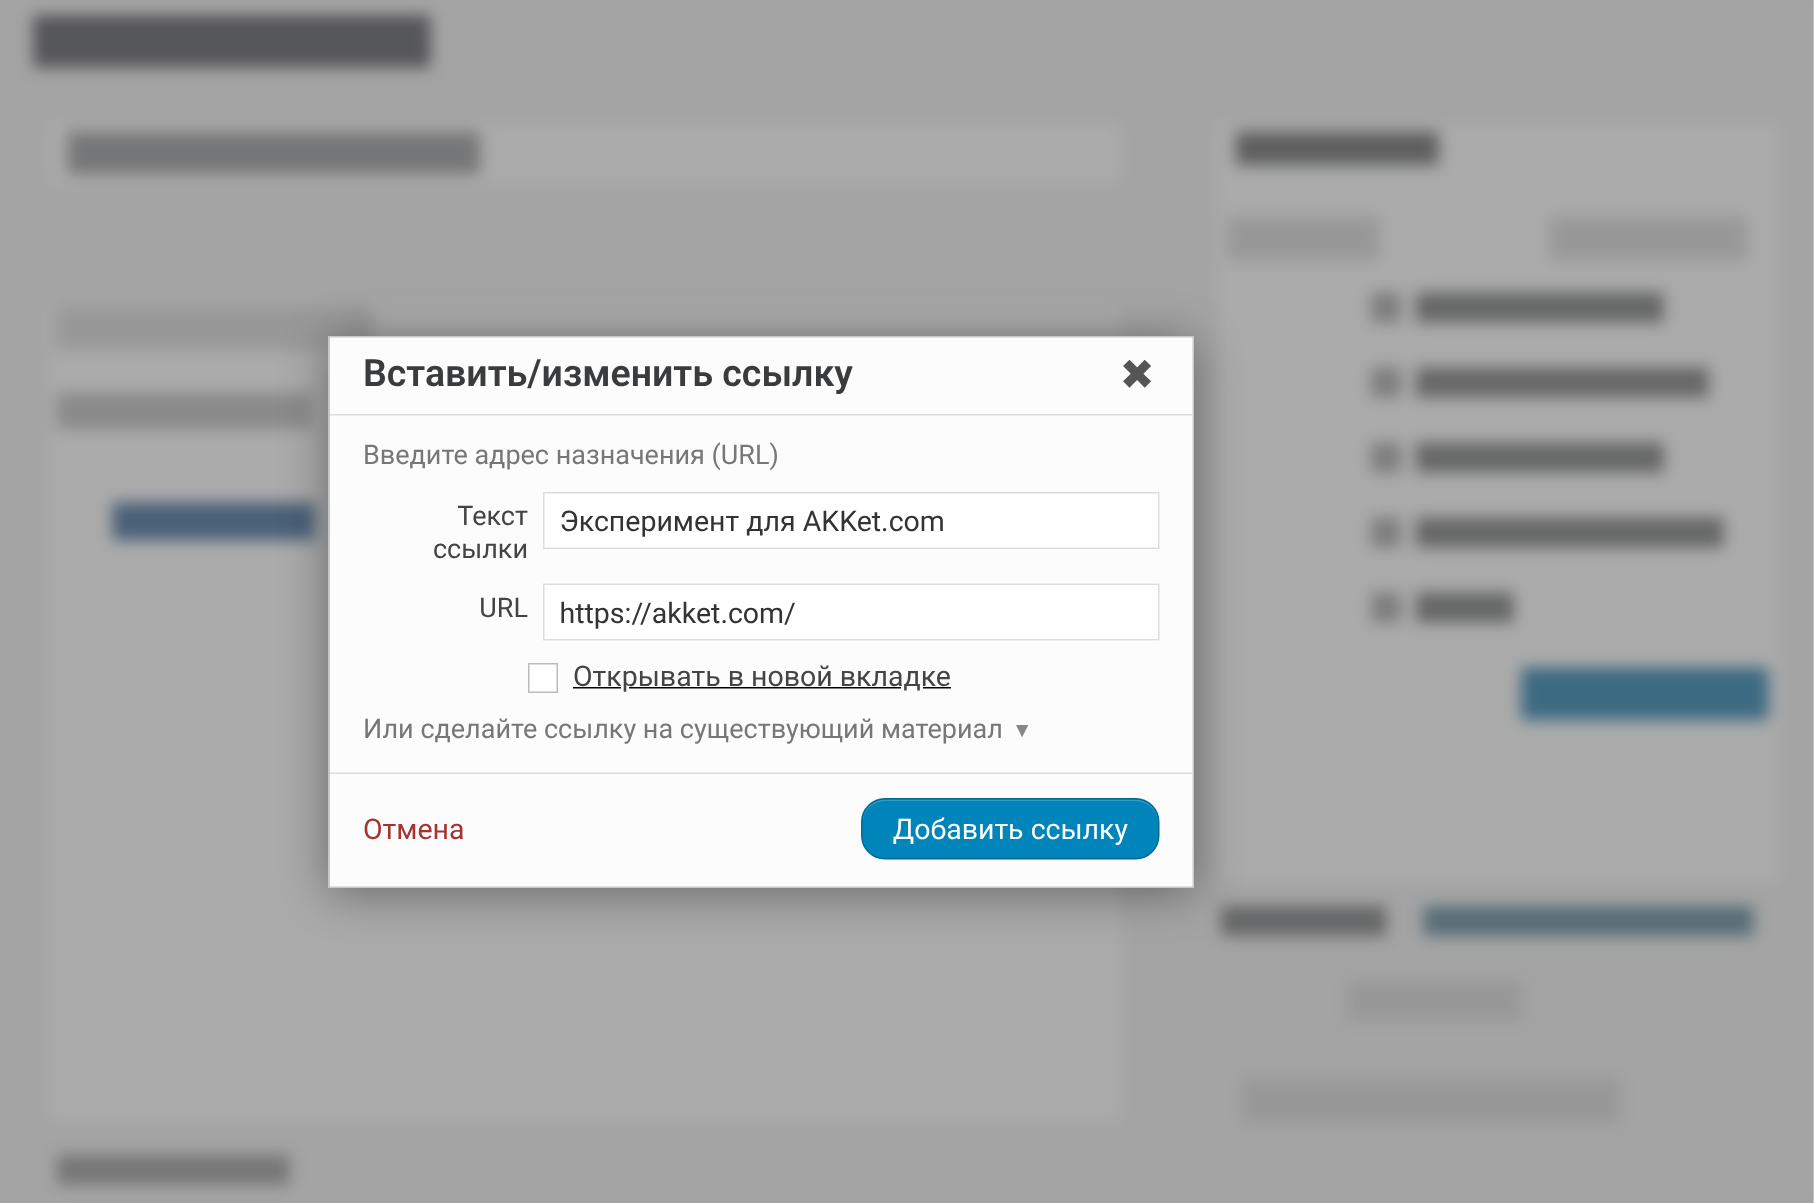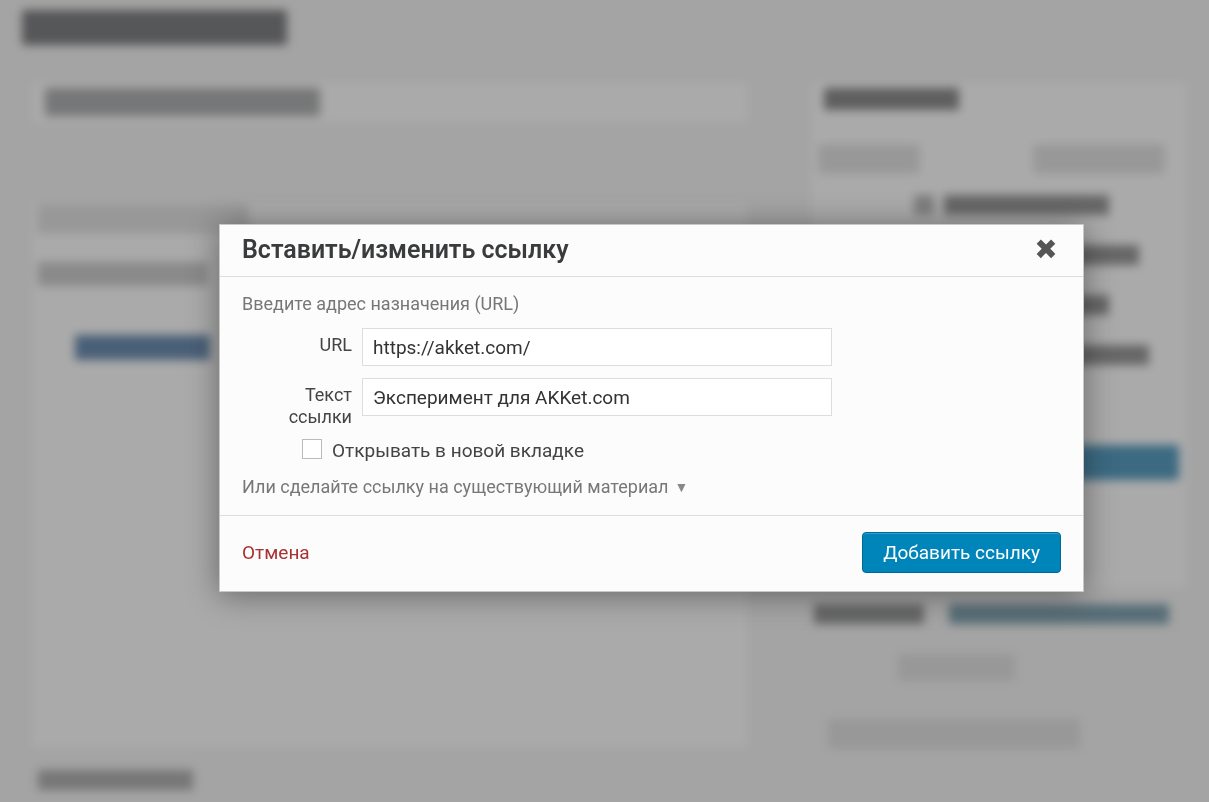--- a/index.html
+++ b/index.html
@@ -150,21 +150,21 @@
     }
     .overlay {
       position: absolute;
       inset: 0;
       background: rgba(100, 100, 100, 0.55);
     }
     .dialog {
       position: absolute;
       left: 219px;
       top: 224px;
-      width: 865px;
+      width: 577px;
       background: #fcfcfc;
       border: 1px solid #c8c8c8;
       box-shadow: 0 3px 30px rgba(0,0,0,0.4);
     }
     .dialog-header {
       display: flex;
       align-items: center;
       justify-content: space-between;
       padding: 10px 22px 12px 22px;
       border-bottom: 1px solid #ddd;
@@ -210,24 +210,25 @@
       height: 38px;
       padding: 4px 10px;
       font-size: 19px;
       border: 1px solid #ddd;
       background: #fff;
       color: #333;
       font-family: inherit;
     }
     .checkbox-row {
       display: flex;
-      align-items: flex-start;
-      margin-left: 60px;
+      align-items: flex-end;
+      margin-left: 110px;
       margin-top: 8px;
       margin-bottom: 14px;
+      text-decoration: underline;
     }
     .checkbox {
       width: 20px;
       height: 20px;
       border: 1px solid #bbb;
       background: #fff;
       margin-right: 10px;
       cursor: pointer;
     }
     .checkbox-label {
@@ -261,21 +262,21 @@
       background: none;
       border: none;
       font-family: inherit;
     }
     .submit-btn {
       background: #0085ba;
       border: 1px solid #006a95;
       color: #fff;
       font-size: 19px;
       padding: 8px 20px;
-      border-radius: 4px;
+      border-radius: 16px;
       cursor: pointer;
       font-family: inherit;
       box-shadow: inset 0 1px 0 rgba(255,255,255,0.2);
     }
   </style>
 </head>
 <body>
 
 <div class="backdrop">
   <div class="bg-header"></div>
@@ -311,27 +312,27 @@
 
 <div class="dialog">
   <div class="dialog-header">
     <div class="dialog-title">Вставить/изменить ссылку</div>
     <div class="close-btn">✖</div>
   </div>
   <div class="dialog-body">
     <div class="hint">Введите адрес назначения (URL)</div>
 
     <div class="form-row">
+      <div class="form-label">Текст ссылки</div>
+      <input class="form-input" type="text" value="Эксперимент для AKKet.com" style="">
+    </div>
+
+    <div class="form-row">
       <div class="form-label">URL</div>
       <input class="form-input" type="text" value="https://akket.com/" style="">
-    </div>
-
-    <div class="form-row">
-      <div class="form-label">Текст ссылки</div>
-      <input class="form-input" type="text" value="Эксперимент для AKKet.com" style="">
     </div>
 
     <div class="checkbox-row">
       <div class="checkbox"></div>
       <label class="checkbox-label">Открывать в новой вкладке</label>
     </div>
 
     <div class="existing-link">
       <span>Или сделайте ссылку на существующий материал</span>
       <span class="caret">▼</span>

